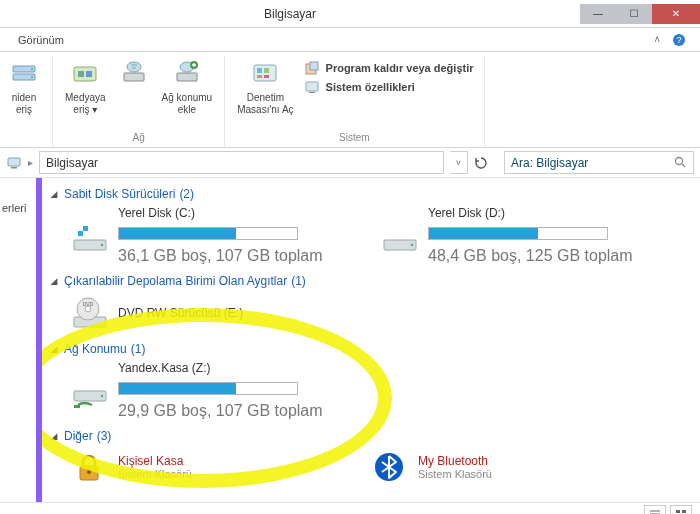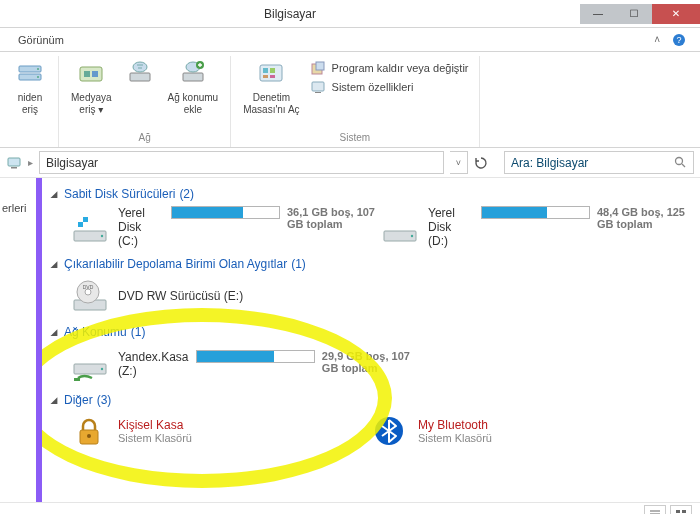--- a/index.html
+++ b/index.html
@@ -19,21 +19,21 @@
 .help-chevron { font-size: 10px; color: #666; padding: 0 6px; cursor: pointer; }
 
 .ribbon { height: 96px; background: #fff; display: flex; border-bottom: 1px solid #d4d4d4; padding: 4px 0 0 0; }
 .ribbon-group { display: flex; flex-direction: column; align-items: center; padding: 0 6px; border-right: 1px solid #e5e5e5; }
 .ribbon-row { display: flex; }
 .ribbon-btn { display: flex; flex-direction: column; align-items: center; padding: 2px 6px; cursor: pointer; }
 .ribbon-btn-icon { width: 32px; height: 32px; display: flex; align-items: center; justify-content: center; }
 .ribbon-btn-label { font-size: 10px; color: #444; text-align: center; line-height: 1.2; margin-top: 2px; }
 .ribbon-group-label { font-size: 10px; color: #888; margin-top: auto; padding: 2px 0 4px; }
 .ribbon-small-list { display: flex; flex-direction: column; gap: 3px; padding: 4px 4px 0; }
-.ribbon-small-item { display: flex; align-items: center; gap: 6px; font-size: 11px; color: #444; cursor: pointer; }
+.ribbon-small-item { display: flex; align-items: center; gap: 6px; font-size: 11px; color: #444; cursor: pointer; font-weight: bold; }
 .ribbon-small-icon { width: 16px; height: 16px; display: flex; align-items: center; justify-content: center; }
 
 .addrbar { height: 30px; display: flex; align-items: center; padding: 2px 6px; gap: 6px; border-bottom: 1px solid #e5e5e5; }
 .addr-path { flex: 1; border: 1px solid #ccc; height: 23px; display: flex; align-items: center; padding: 0 6px; font-size: 12px; color: #333; }
 .addr-dd { width: 18px; text-align: center; color: #666; font-size: 9px; border: 1px solid #ccc; border-left: none; height: 23px; line-height: 23px; cursor: pointer; }
 .addr-refresh { width: 24px; text-align: center; color: #555; cursor: pointer; }
 .search-box { width: 190px; border: 1px solid #ccc; height: 23px; display: flex; align-items: center; padding: 0 6px; font-size: 12px; color: #0c4a6e; }
 .search-icon { margin-left: auto; color: #888; }
 
 .content { display: flex; height: 324px; }
@@ -41,25 +41,25 @@
 .nav-frag { padding: 14px 2px 0; }
 .main-pane { flex: 1; overflow: auto; padding: 6px 0 0 6px; position: relative; }
 
 .section-header { display: flex; align-items: center; gap: 4px; font-size: 12px; color: #1a5eb8; padding: 3px 0; cursor: pointer; }
 .tri { font-size: 9px; color: #555; width: 12px; text-align: center; }
 .section-count { color: #1a5eb8; }
 
 .drive-row { display: flex; gap: 30px; padding: 2px 0 6px 22px; flex-wrap: wrap; }
 .drive-item { display: flex; gap: 8px; width: 280px; align-items: center; }
 .drive-icon { width: 40px; height: 40px; display: flex; align-items: flex-end; justify-content: center; }
-.drive-info { display: flex; gap: 7px; }
+.drive-info { display: flex; flex-direction: column; gap: 7px; }
 .drive-name { font-size: 12px; color: #333; }
 .drive-bar { width: 180px; height: 13px; border: 1px solid #b5b5b5; background: #fff; position: relative; }
 .drive-bar-fill { height: 100%; background: #26a0da; }
-.drive-sub { font-size: 11px; color: #777; font-weight: bold; }
+.drive-sub { font-size: 16px; color: #777; }
 
 .folder-item { display: flex; gap: 10px; align-items: center; width: 270px; }
 .folder-icon { width: 38px; height: 38px; display: flex; align-items: center; justify-content: center; }
 .folder-info { display: flex; flex-direction: column; }
 .folder-name { font-size: 12px; color: #b91c1c; }
 .folder-sub { font-size: 11px; color: #888; }
 
 .statusbar { height: 22px; border-top: 1px solid #e5e5e5; display: flex; align-items: center; padding: 0 8px; font-size: 11px; color: #555; justify-content: flex-end; gap: 4px; }
 .view-btn { width: 22px; height: 18px; border: 1px solid #ccc; display: flex; align-items: center; justify-content: center; cursor: pointer; font-size: 10px; }
 
@@ -85,21 +85,21 @@
   <div class="help-chevron">˄</div>
   <div class="help-chevron">
     <svg width="14" height="14" viewBox="0 0 14 14">
         <circle cx="7" cy="7" r="6" fill="#2d7dd2"></circle>
         <text x="7" y="10" text-anchor="middle" fill="#fff" font-size="9" font-family="Arial">?</text>
       </svg>
   </div>
 </div>
 
 <div class="ribbon">
-  <div class="ribbon-group" style="border-left:none;padding-left:8px">
+  <div class="ribbon-group" style="border-left:none;padding-left:2px">
     <div class="ribbon-btn">
       <div class="ribbon-btn-icon">
         <svg width="28" height="28" viewBox="0 0 28 28">
             <rect x="3" y="6" width="22" height="6" rx="1" fill="#b8d4e8" stroke="#6a9cc4"></rect>
             <rect x="3" y="14" width="22" height="6" rx="1" fill="#b8d4e8" stroke="#6a9cc4"></rect>
             <circle cx="22" cy="9" r="1" fill="#5a8"></circle>
             <circle cx="22" cy="17" r="1" fill="#5a8"></circle>
           </svg>
       </div>
       <div class="ribbon-btn-label" style="white-space:pre">niden

